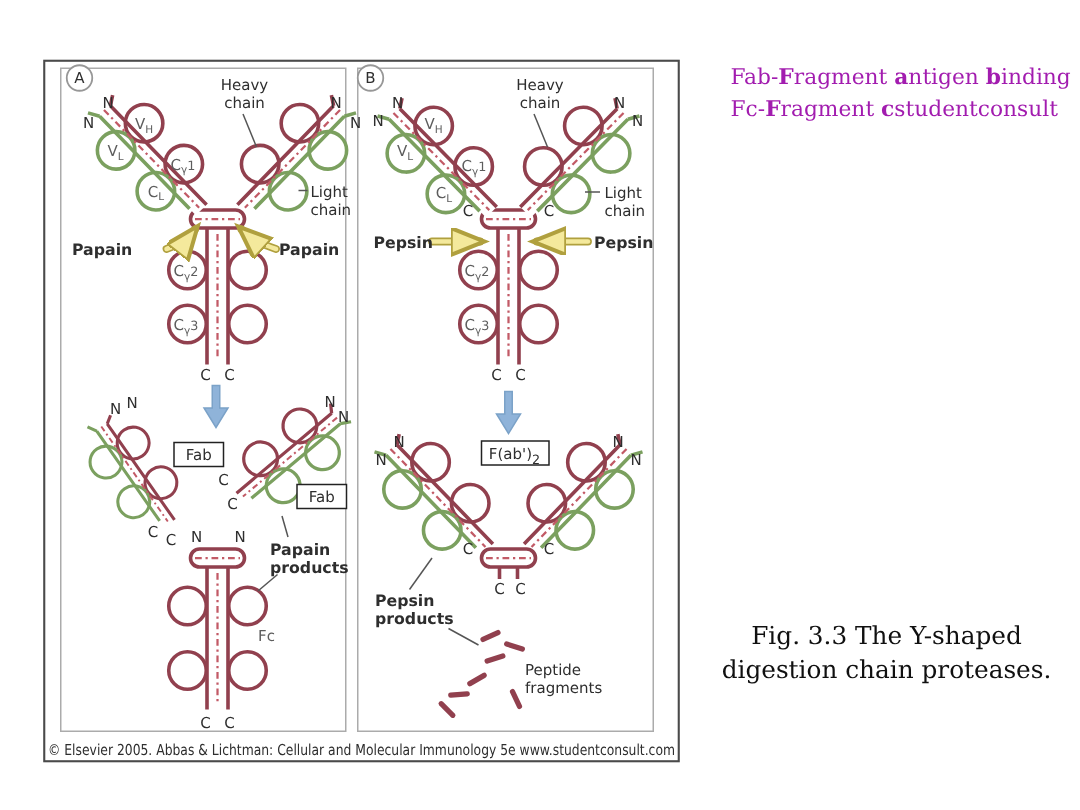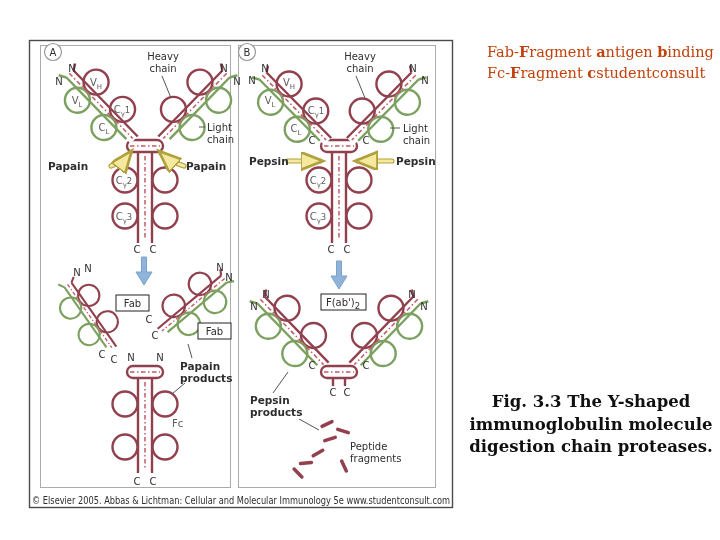--- a/index.html
+++ b/index.html
@@ -18,23 +18,23 @@
   .pep{stroke:var(--heavy);stroke-width:3.5;stroke-linecap:round;}
   .ptr{stroke:#555;stroke-width:1;fill:none;}
   .box{fill:#fff;stroke:#222;stroke-width:1;}
   .pc{fill:#fff;stroke:#979797;stroke-width:1.2;}
   .ezo{stroke:var(--enzyme_outline);stroke-width:5.2;fill:none;stroke-linecap:round;}
   .ezi{stroke:var(--enzyme_fill);stroke-width:3;fill:none;stroke-linecap:round;}
   .blu{fill:var(--process_arrow);stroke:var(--process_arrow_edge);stroke-width:1;}
   .brd{fill:none;stroke:#4a4a4a;stroke-width:1.4;}
   .pnl{fill:none;stroke:#ababab;stroke-width:1;}
   .defs{position:absolute;left:487px;top:42px;font-family:"DejaVu Serif",serif;
-        font-size:14.5px;line-height:19.5px;color:#c2410c;white-space:nowrap;}
-  .caption{position:absolute;left:464px;top:391px;width:254px;text-align:center;
-           font-family:"DejaVu Serif",serif;font-weight:bold;font-size:16.5px;
+        font-size:14.5px;line-height:19.5px;color:#a21caf;white-space:nowrap;}
+  .caption{position:absolute;left:464px;top:413px;width:254px;text-align:center;
+           font-family:"DejaVu Serif",serif;font-weight:normal;font-size:16.5px;
            line-height:22.5px;color:#101010;}
 </style>
 </head>
 <body>
 
 <div id="stage">
 
   <svg width="720" height="540" viewBox="0 0 720 540" style="position:absolute;left:0;top:0;">
     <defs>
       <g id="arm">
@@ -218,17 +218,16 @@
     <text x="32" y="503.5" font-size="10" fill="#1b1b1b" textLength="418" lengthAdjust="spacingAndGlyphs">© Elsevier 2005. Abbas &amp; Lichtman: Cellular and Molecular Immunology 5e www.studentconsult.com</text>
   </svg>
 
   <div class="defs">
     <div><span>Fab-</span><b>F</b><span>ragment </span><b>a</b><span>ntigen </span><b>b</b><span>inding</span></div>
     <div><span>Fc-</span><b>F</b><span>ragment </span><b>c</b><span>studentconsult</span><b></b><span></span></div>
   </div>
 
   <div class="caption">
     <div>Fig. 3.3 The Y-shaped</div>
-    <div>immunoglobulin molecule</div>
     <div>digestion chain proteases.</div>
   </div>
 
 </div>
 
 </body></html>

